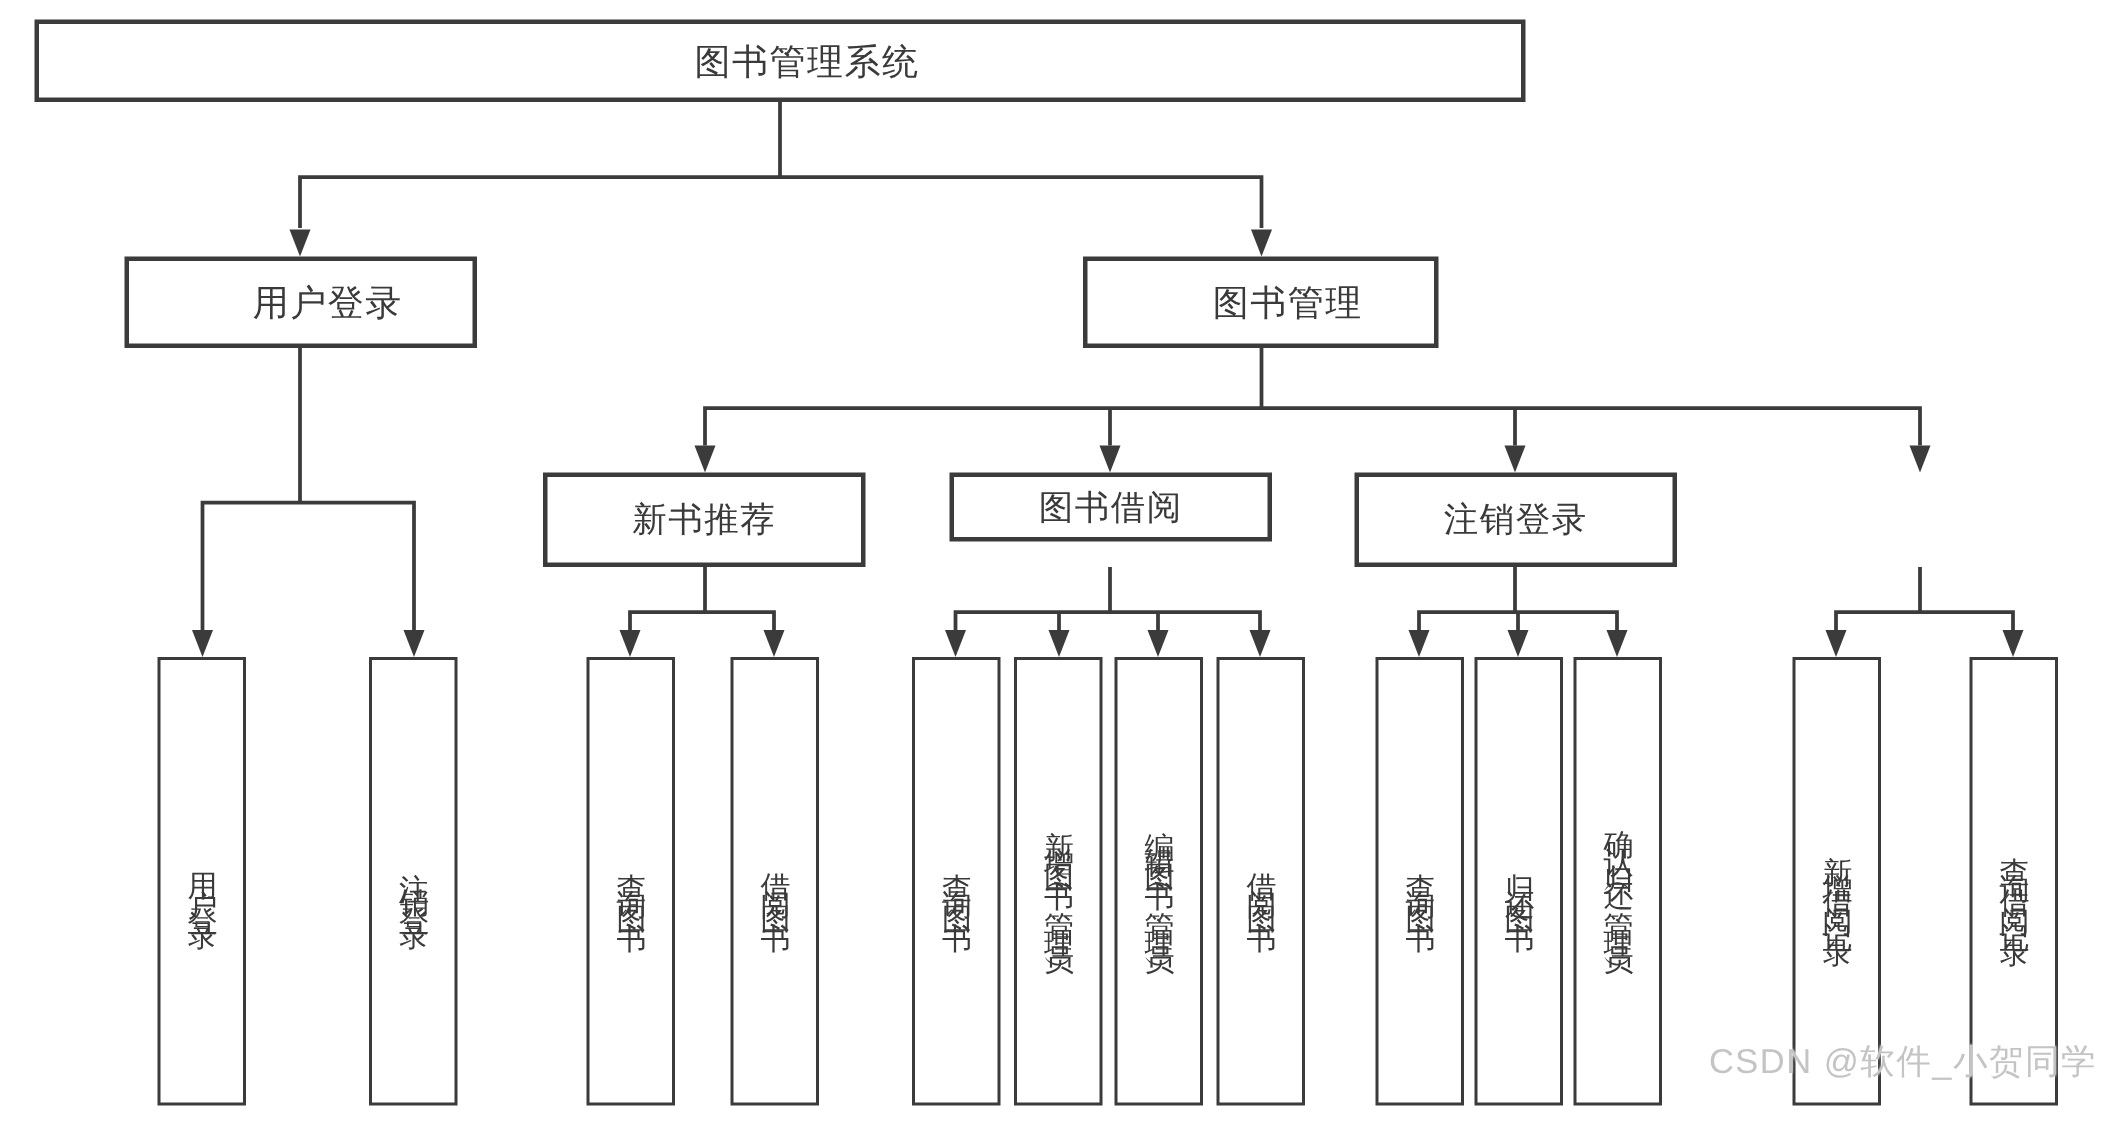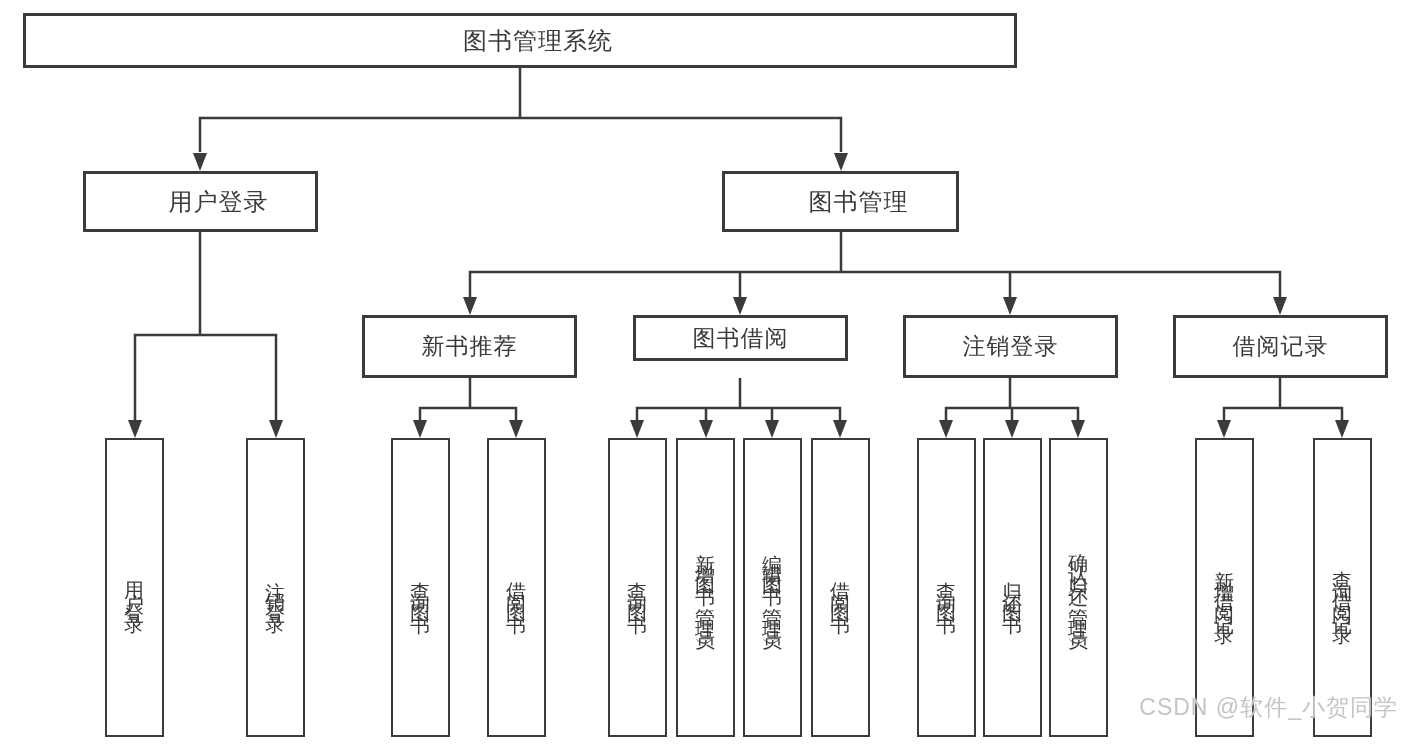--- a/index.html
+++ b/index.html
@@ -110,23 +110,20 @@
 
   <div class="node node-h" style="left:722px;top:171px;width:237px;height:61px">
     <span class="lbl">图书管理</span>
   </div>
   <div class="node node-h3" style="left:633px;top:315px;width:215px;height:46px">
     <span class="lbl">图书借阅</span>
   </div>
   <div class="node node-h3" style="left:903px;top:315px;width:215px;height:63px">
     <span class="lbl">注销登录</span>
   </div>
-  <div class="node node-h3" style="left:1173px;top:315px;width:215px;height:63px">
-    <span class="lbl">借阅记录</span>
-  </div>
 
   <div class="node node-v" style="left:105px">
     <span class="lbl-v">用户登录</span>
   </div>
   <div class="node node-v" style="left:246px">
     <span class="lbl-v">注销登录</span>
   </div>
 
   <div class="node node-v" style="left:391px">
     <span class="lbl-v">查询图书</span>

